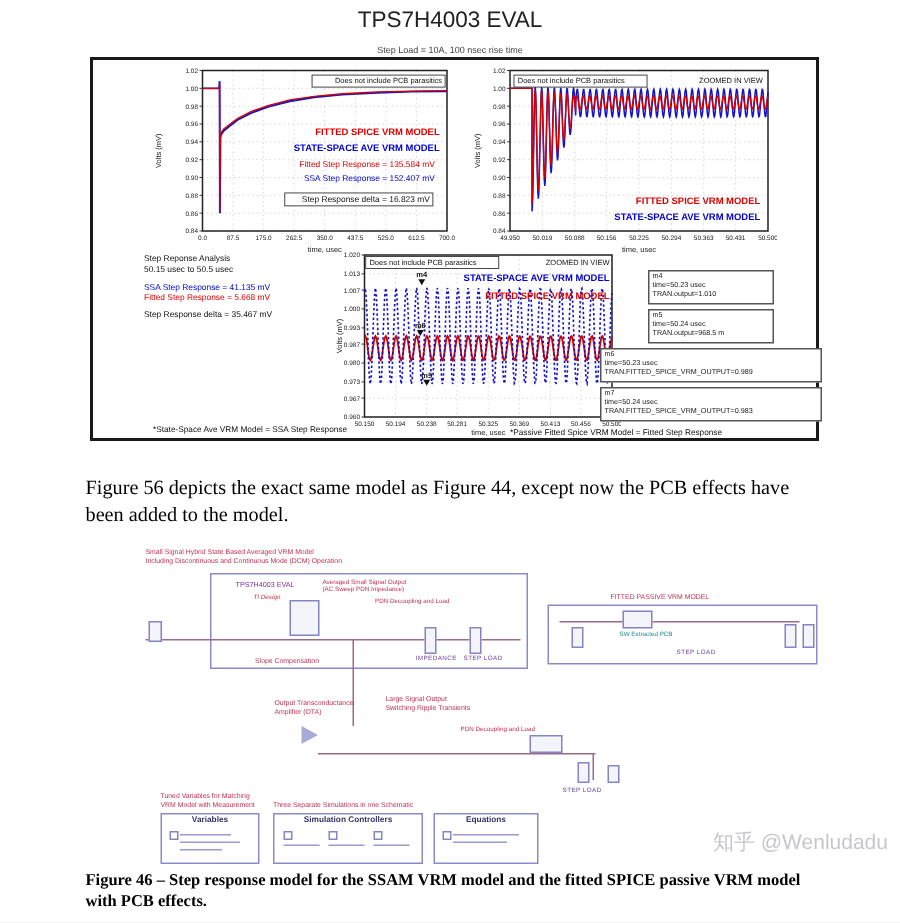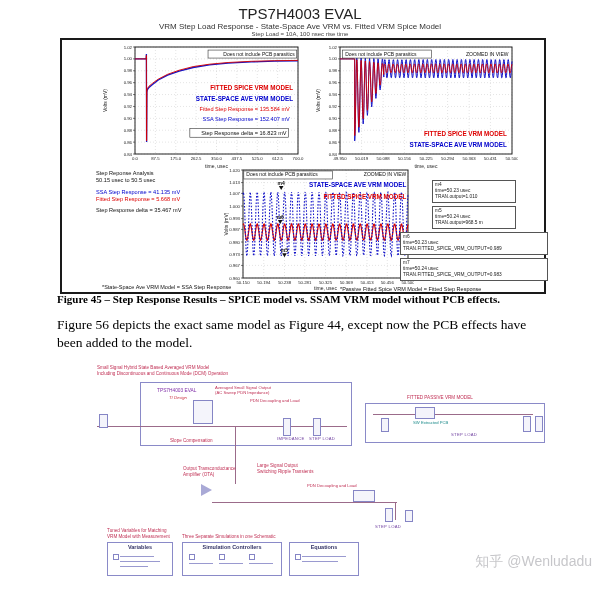--- a/index.html
+++ b/index.html
@@ -40,21 +40,20 @@
   .bottombox .bt{display:block;text-align:center;font-size:5.5px;color:#333366;font-weight:bold;margin-top:1px;}
   .mini{position:absolute;height:1px;background:#9a9ad0;}
   .minisq{position:absolute;width:4px;height:4px;border:1px solid #8585c5;}
 </style>
 </head>
 <body>
 
 <div class="page">
 
   <div class="abs ctr title">TPS7H4003 EVAL</div>
-  <div class="abs ctr subtitle">VRM Step Load Response - State-Space Ave VRM vs. Fitted VRM Spice Model</div>
   <div class="abs ctr stepload">Step Load = 10A, 100 nsec rise time</div>
 
   <div class="abs panel">
     <svg class="abs" style="left:30px;top:2px" width="218" height="128">
         <line x1="43" y1="5" x2="43" y2="112" stroke="#c9c9c9" stroke-width="0.5" stroke-dasharray="1,2"></line>
         <text x="43" y="118" text-anchor="middle" font-size="4.3" fill="#222">0.0</text>
         <line x1="63.375" y1="5" x2="63.375" y2="112" stroke="#c9c9c9" stroke-width="0.5" stroke-dasharray="1,2"></line>
         <text x="63.375" y="118" text-anchor="middle" font-size="4.3" fill="#222">87.5</text>
         <line x1="83.75" y1="5" x2="83.75" y2="112" stroke="#c9c9c9" stroke-width="0.5" stroke-dasharray="1,2"></line>
         <text x="83.75" y="118" text-anchor="middle" font-size="4.3" fill="#222">175.0</text>
@@ -268,21 +267,20 @@
     <div class="abs mbox" style="left:338px;top:218px;width:142px">
       <div>m7</div>
       <div>time=50.24 usec</div>
       <div>TRAN.FITTED_SPICE_VRM_OUTPUT=0.983</div>
     </div>
 
     <div class="abs footnote" style="left:40px;top:244px">*State-Space Ave VRM Model = SSA Step Response</div>
     <div class="abs footnote" style="left:278px;top:246px">*Passive Fitted Spice VRM Model = Fitted Step Response</div>
   </div>
 
-  <div class="abs serif cap" style="left:57px;top:293px;width:487px">Figure 45 – Step Response Results – SPICE model vs. SSAM VRM model without PCB effects.</div>
 
   <div class="abs serif para" style="left:57px;top:316px;width:487px">Figure 56 depicts the exact same model as Figure 44, except now the PCB effects have been added to the model.</div>
 
   <div class="abs sch">
     <div class="abs schlbl" style="left:12px;top:3px">Small Signal Hybrid State Based Averaged VRM Model
 Including Discontinuous and Continuous Mode (DCM) Operation</div>
 
     <div class="abs schbox" style="left:55px;top:20px;width:210px;height:62px"></div>
     <div class="abs ptitle" style="left:72px;top:26px">TPS7H4003 EVAL</div>
     <div class="abs tidesign" style="left:84px;top:33px">TI Design</div>
@@ -345,15 +343,16 @@
       <span class="mini" style="left:66px;top:20px;width:24px"></span>
     </div>
     <div class="abs bottombox" style="left:204px;top:180px;width:68px;height:32px">
       <span class="bt">Equations</span>
       <span class="minisq" style="left:5px;top:11px"></span>
       <span class="mini" style="left:12px;top:13px;width:44px"></span>
       <span class="mini" style="left:12px;top:18px;width:36px"></span>
     </div>
   </div>
 
+  <div class="abs serif cap" style="left:57px;top:581px;width:487px">Figure 46 – Step response model for the SSAM VRM model and the fitted SPICE passive VRM model with PCB effects.</div>
 
   <div class="abs watermark" style="left:420px;top:553px;width:172px;text-align:right">知乎 @Wenludadu</div>
 </div>
 
 </body></html>

